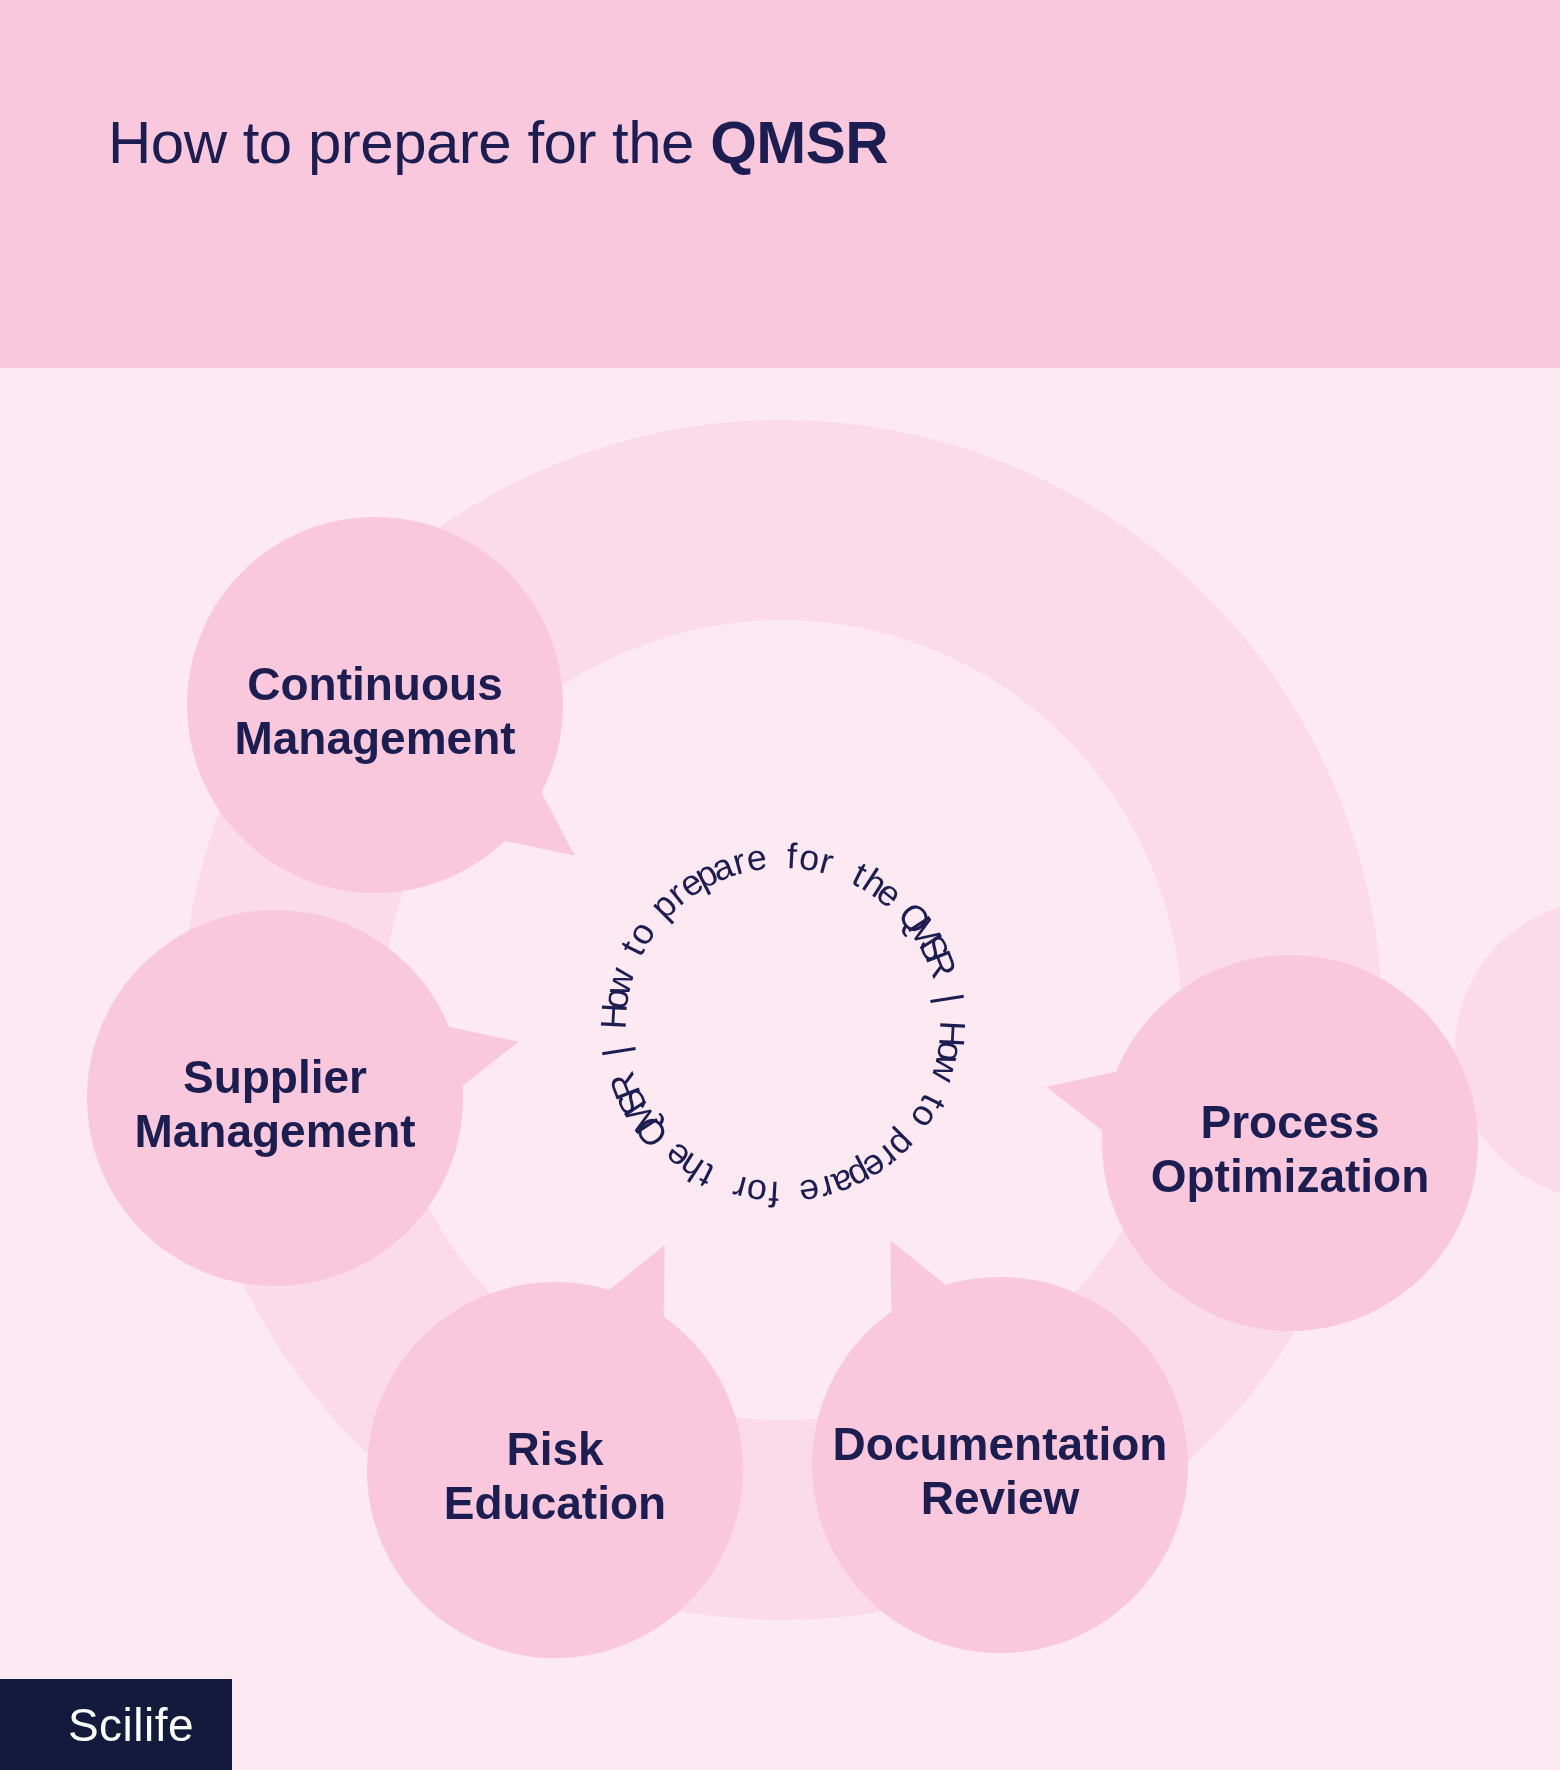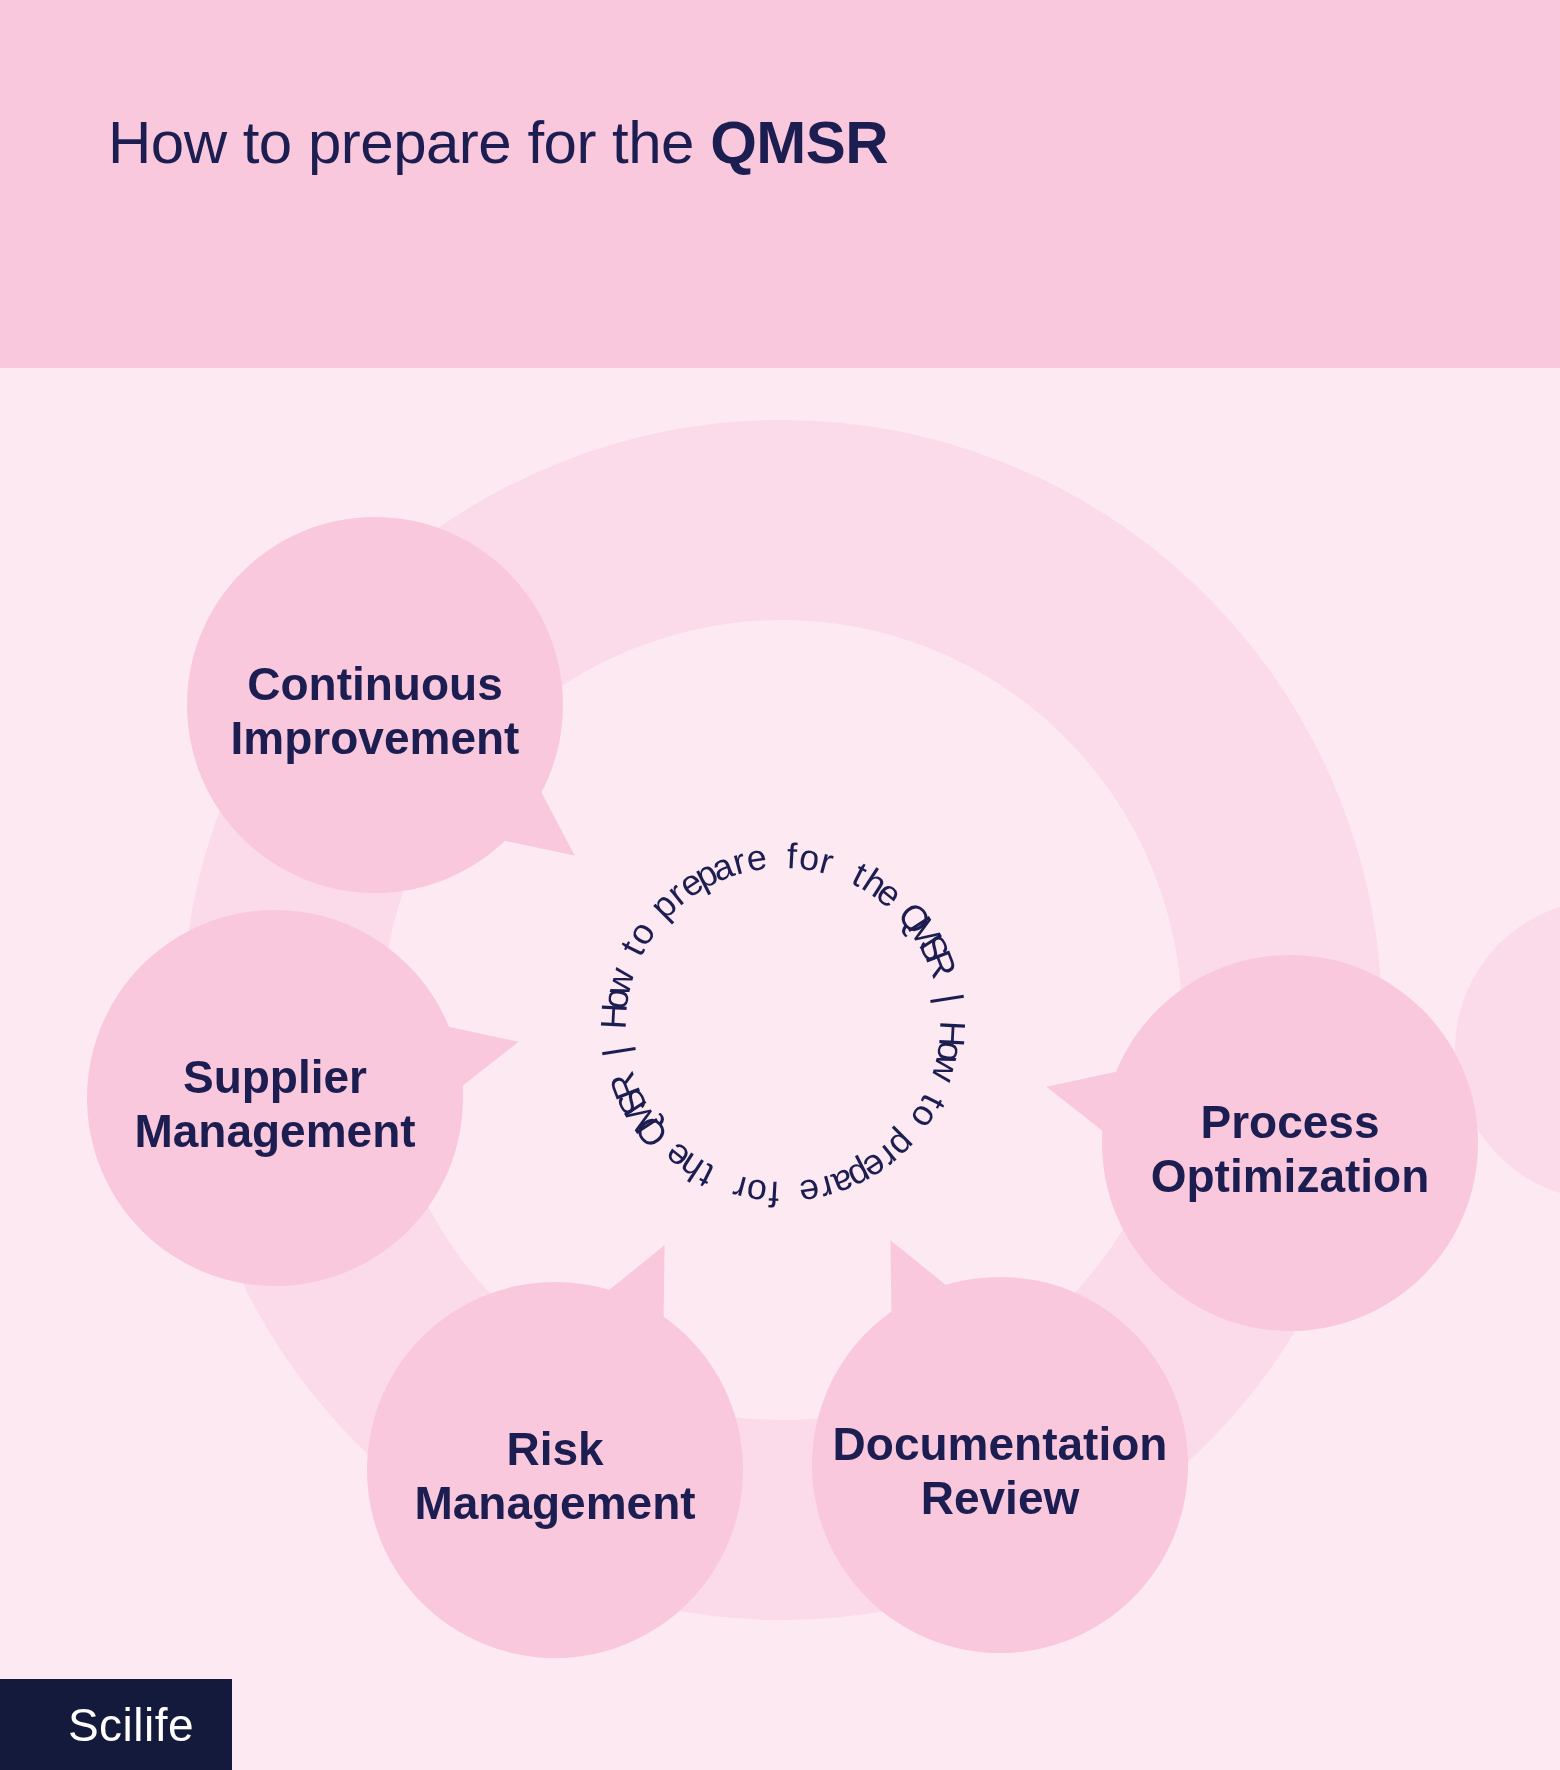--- a/index.html
+++ b/index.html
@@ -177,39 +177,39 @@
     <div class="label">Documentation
 Review</div>
   </div>
 
   <div class="bubble b5">
     <div class="tail-rot">
         <div class="tail"></div>
       </div>
     <div class="circle"></div>
     <div class="label">Risk
-Management</div>
+Education</div>
   </div>
 
   <div class="bubble b6">
     <div class="tail-rot">
         <div class="tail"></div>
       </div>
     <div class="circle"></div>
     <div class="label">Supplier
 Management</div>
   </div>
 
   <div class="bubble b7">
     <div class="tail-rot">
         <div class="tail"></div>
       </div>
     <div class="circle"></div>
     <div class="label">Continuous
-Improvement</div>
+Management</div>
   </div>
 
   <div class="center-text" id="circularText">
       <span class="ct-char" style="transform: rotate(273deg) translateY(-190px) translateX(-50%);">H</span>
       <span class="ct-char" style="transform: rotate(279deg) translateY(-190px) translateX(-50%);">o</span>
       <span class="ct-char" style="transform: rotate(285deg) translateY(-190px) translateX(-50%);">w</span>
       <span class="ct-char" style="transform: rotate(291deg) translateY(-190px) translateX(-50%);">&nbsp;</span>
       <span class="ct-char" style="transform: rotate(297deg) translateY(-190px) translateX(-50%);">t</span>
       <span class="ct-char" style="transform: rotate(303deg) translateY(-190px) translateX(-50%);">o</span>
       <span class="ct-char" style="transform: rotate(309deg) translateY(-190px) translateX(-50%);">&nbsp;</span>

